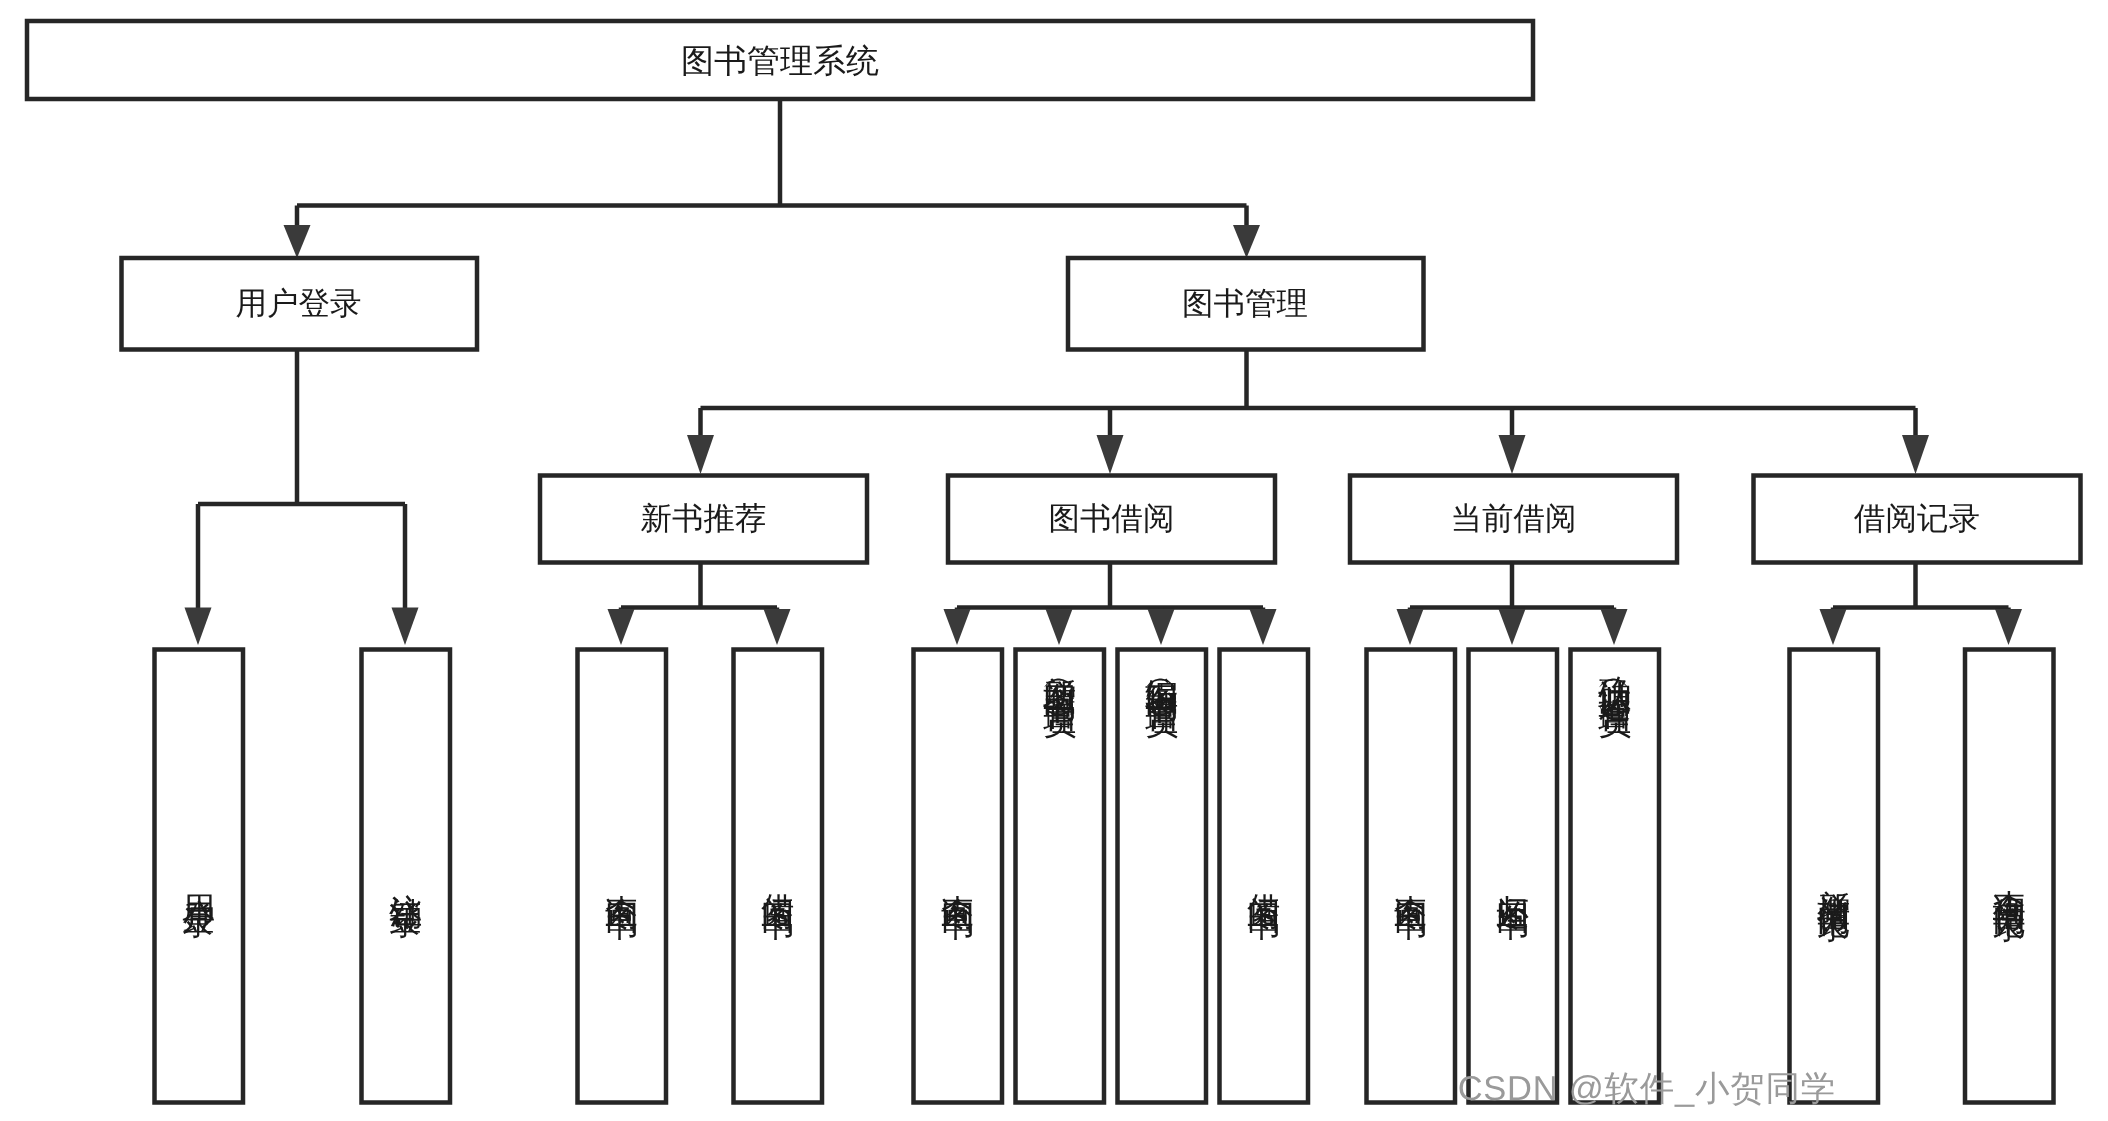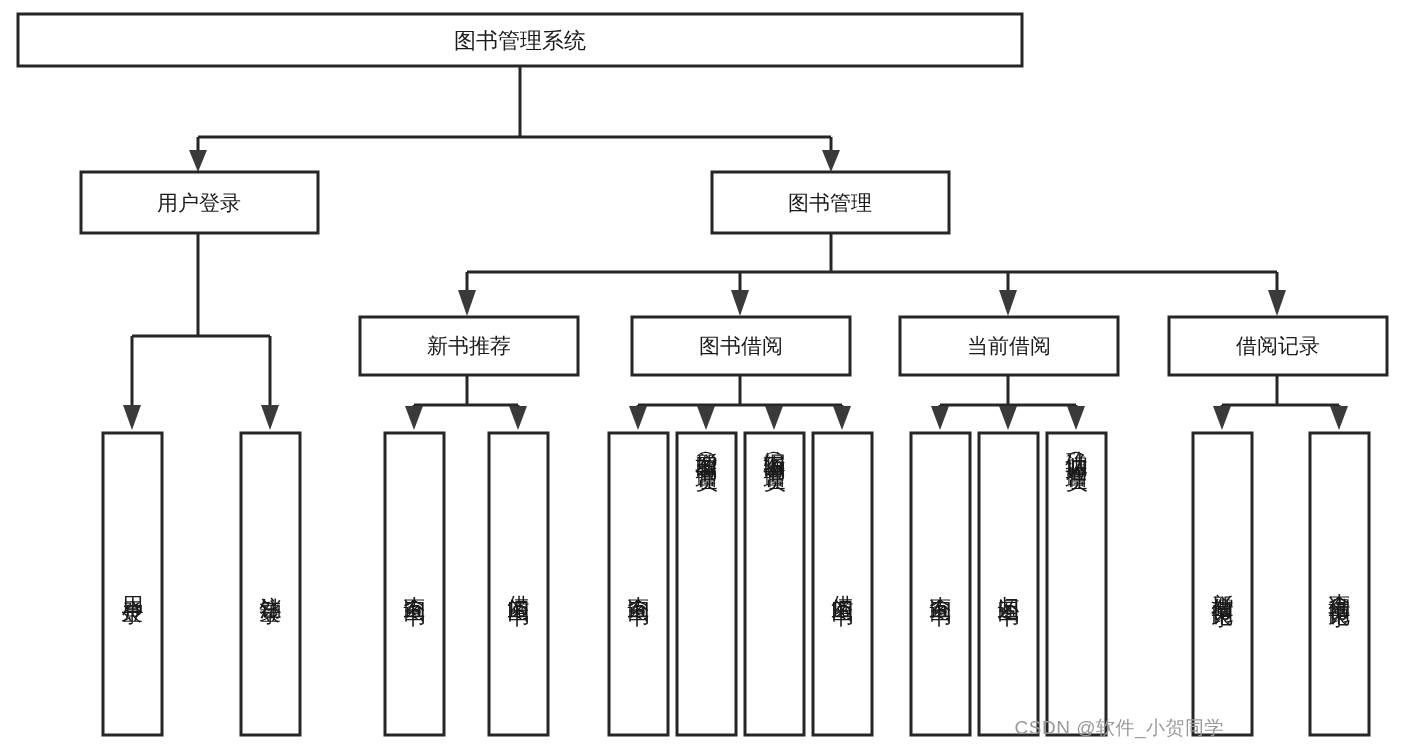--- a/index.html
+++ b/index.html
@@ -74,21 +74,21 @@
     letter-spacing: 3px;
     color: #1a1a1a;
     white-space: nowrap;
     text-align: center;
   }
   #watermark {
     position: absolute;
     right: 8px;
     bottom: 6px;
     font-family: "Liberation Sans", "DejaVu Sans", sans-serif;
-    font-size: 19px;
+    font-size: 23px;
     color: #9a9a9a;
     letter-spacing: 0.5px;
     white-space: nowrap;
   }
 </style>
 </head>
 <body>
 
 <div id="diagram-root">
 

